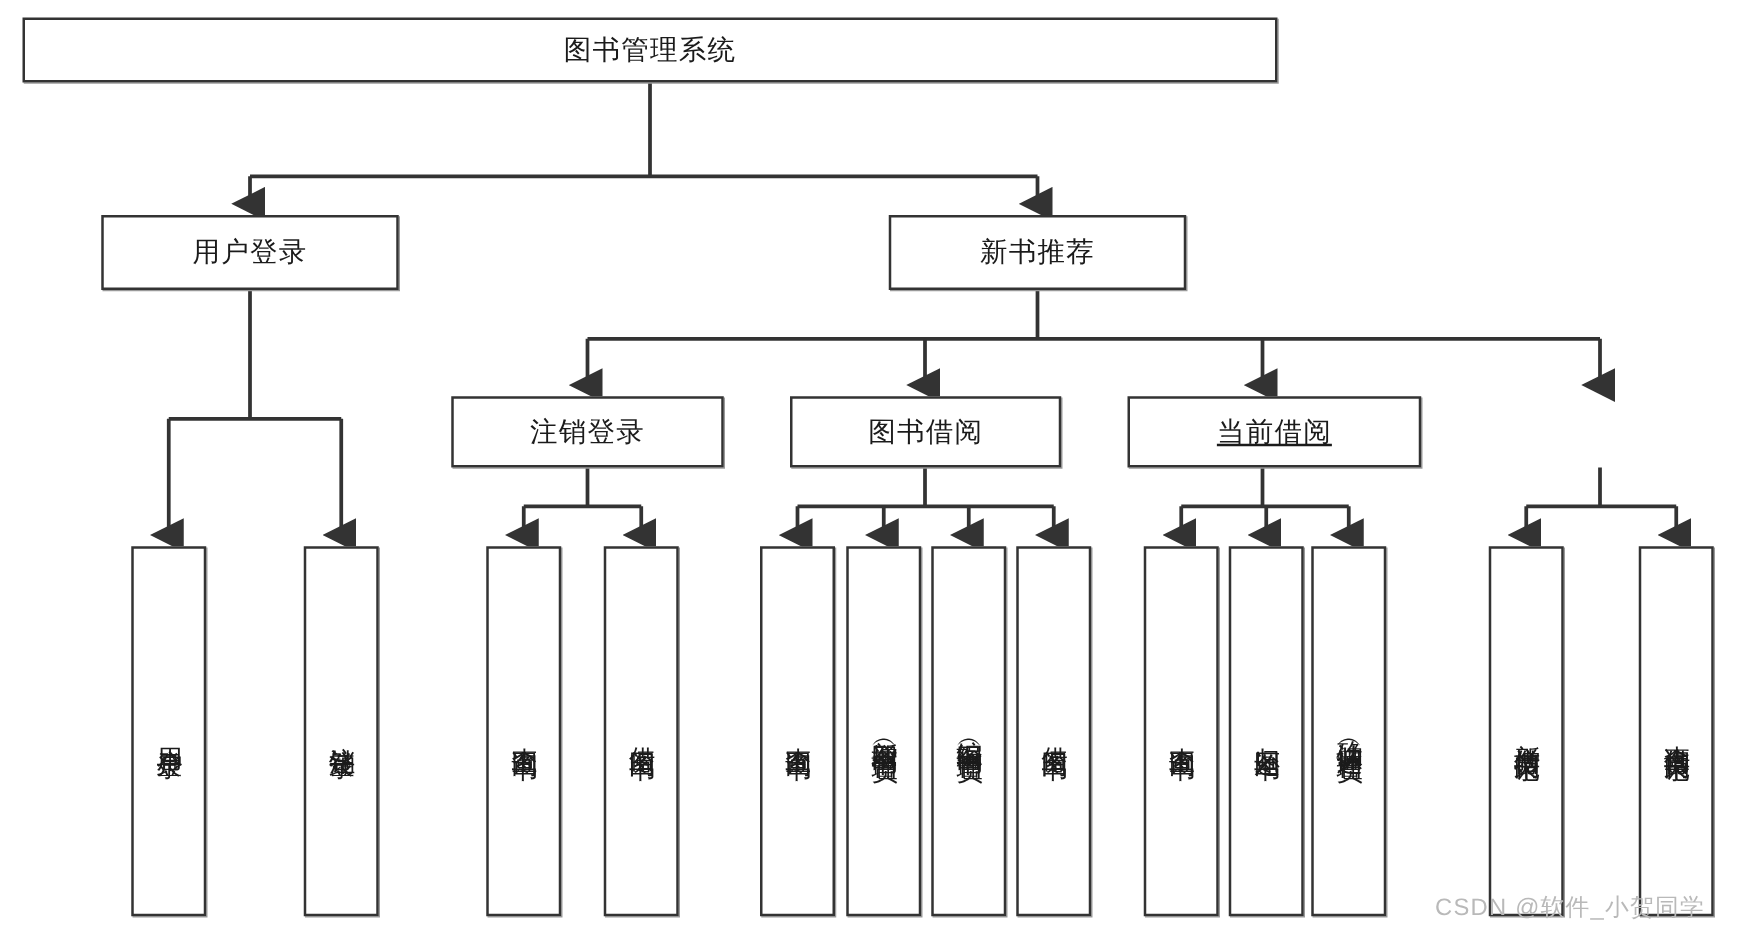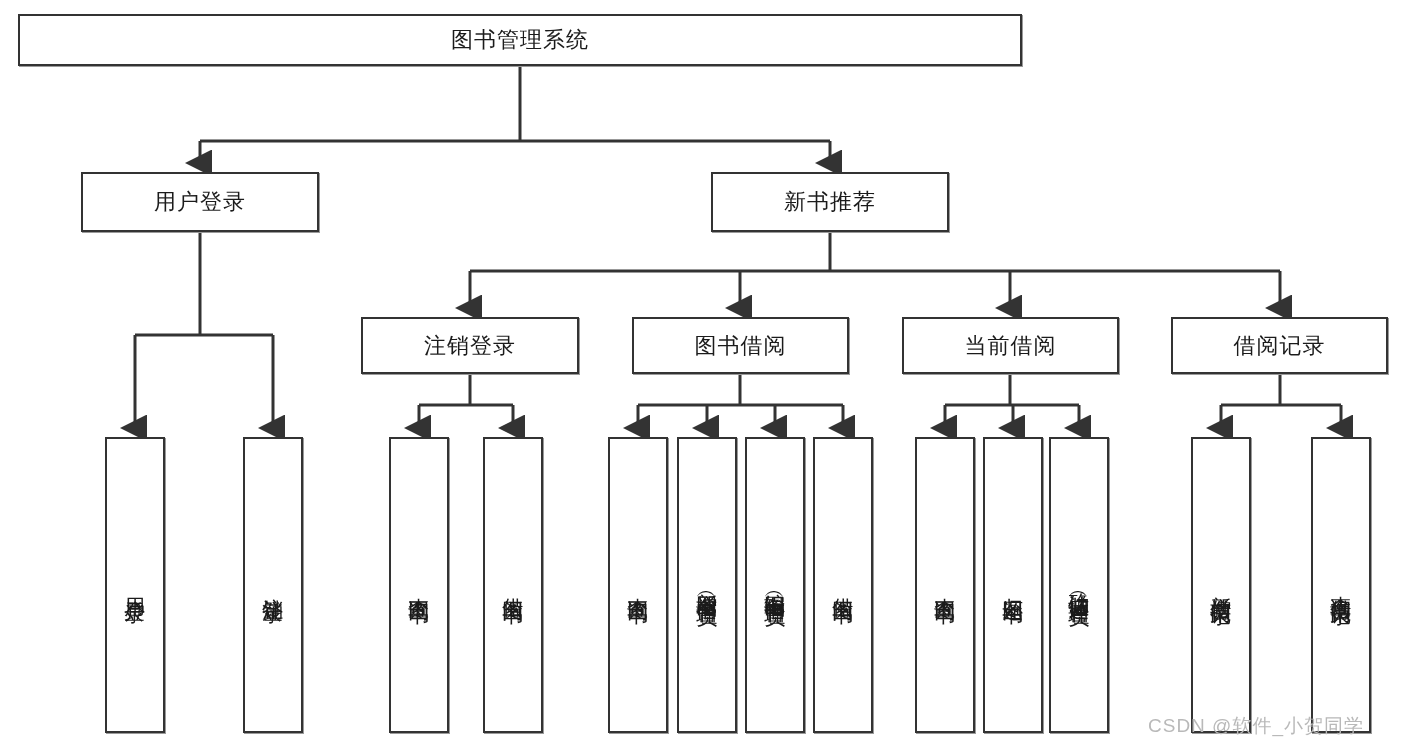--- a/index.html
+++ b/index.html
@@ -129,25 +129,22 @@
   <div class="node" style="left: 711px; top: 172px; width: 238px; height: 60px;">
     <span class="label">新书推荐</span>
   </div>
 
   <div class="node" style="left: 361px; top: 317px; width: 218px; height: 57px;">
     <span class="label">注销登录</span>
   </div>
   <div class="node" style="left: 632px; top: 317px; width: 217px; height: 57px;">
     <span class="label">图书借阅</span>
   </div>
-  <div class="node" style="left: 902px; top: 317px; width: 217px; height: 57px;">
+  <div class="node" style="left: 902px; top: 317px; width: 235px; height: 57px; text-decoration: underline;">
     <span class="label">当前借阅</span>
-  </div>
-  <div class="node" style="left: 1171px; top: 317px; width: 217px; height: 57px;">
-    <span class="label">借阅记录</span>
   </div>
 
   <div class="node vert" style="left: 105px; top: 437px; width: 60px; height: 296px;">
     <span class="label">用户登录</span>
   </div>
   <div class="node vert" style="left: 243px; top: 437px; width: 60px; height: 296px;">
     <span class="label">注销登录</span>
   </div>
   <div class="node vert" style="left: 389px; top: 437px; width: 60px; height: 296px;">
     <span class="label">查询图书</span>

